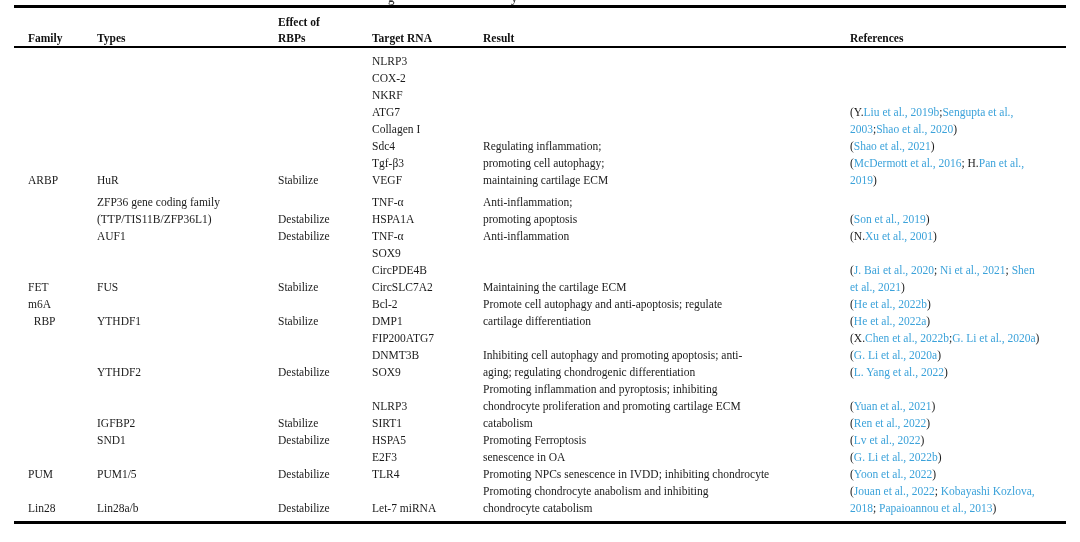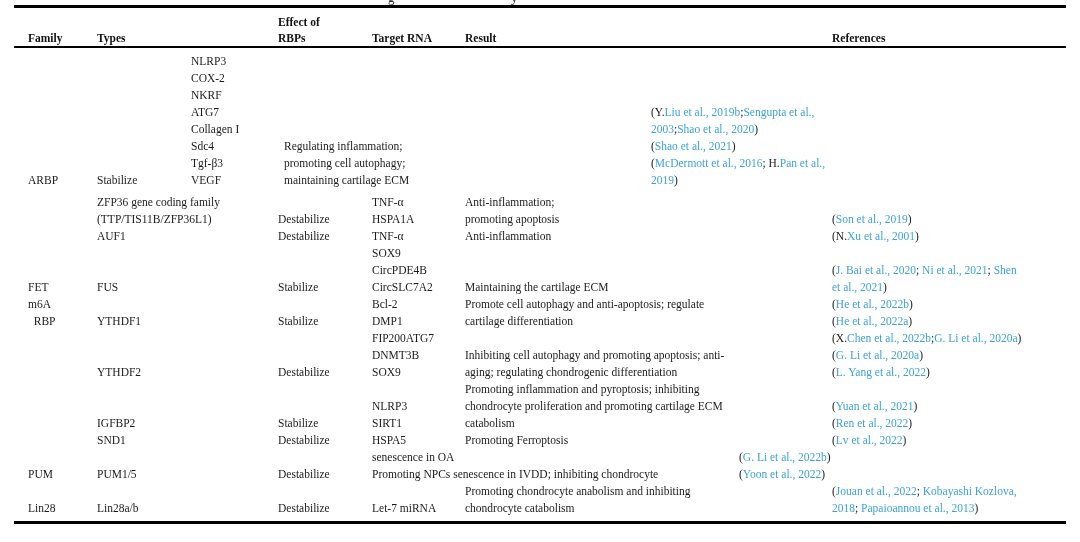--- a/index.html
+++ b/index.html
@@ -18,21 +18,21 @@
   .tbl{position:absolute;left:14px;top:5px;width:1052px;border-top:3px solid #000;}
   .thead{display:flex;align-items:flex-end;padding:6px 0 0 0;border-bottom:2px solid #000;}
   .th{font-weight:700;font-size:11.5px;line-height:16px;white-space:pre-line;color:#111;}
   .tbody{padding:5px 0 4px 0;border-bottom:3px solid #000;}
   .row{display:flex;align-items:flex-end;}
   .cell{box-sizing:border-box;flex:0 0 auto;padding-right:6px;}
   .c1{width:83px;padding-left:14px;}
   .c2{width:181px;}
   .c3{width:94px;}
   .c4{width:93px;}
-  .c5{width:367px;}
+  .c5{width:367px;margin-left:18px;}
   .c6{width:234px;padding-right:0;}
   .ln{font-size:11.5px;line-height:17px;white-space:pre;}
   .c5 .ln,.c6 .ln{white-space:pre-wrap;}
   .lk{color:#3ba2da;cursor:pointer;}
   .dk{color:#1b1b1b;}
 </style>
 </head>
 <body>
 
 <div class="page">
@@ -50,20 +50,23 @@
 RBPs</div>
       <div class="cell c4 th">Target RNA</div>
       <div class="cell c5 th">Result</div>
       <div class="cell c6 th">References</div>
     </div>
     <div class="tbody" id="tbody">
         <div class="row" style="padding-bottom: 5px;">
           <div class="cell c1">
             <div class="ln">ARBP</div>
           </div>
+          <div class="cell c2">
+            <div class="ln">HuR</div>
+          </div>
           <div class="cell c3">
             <div class="ln">Stabilize</div>
           </div>
           <div class="cell c4">
             <div class="ln">NLRP3</div>
             <div class="ln">COX-2</div>
             <div class="ln">NKRF</div>
             <div class="ln">ATG7</div>
             <div class="ln">Collagen I</div>
             <div class="ln">Sdc4</div>
@@ -235,20 +238,24 @@
         <div class="row">
           <div class="cell c1">
             <div class="ln">PUM</div>
           </div>
           <div class="cell c2">
             <div class="ln">PUM1/5</div>
           </div>
           <div class="cell c3">
             <div class="ln">Destabilize</div>
           </div>
+          <div class="cell c4">
+            <div class="ln">E2F3</div>
+            <div class="ln">TLR4</div>
+          </div>
           <div class="cell c5">
             <div class="ln">senescence in OA</div>
             <div class="ln">Promoting NPCs senescence in IVDD; inhibiting chondrocyte</div>
           </div>
           <div class="cell c6">
             <div class="ln"><span class="dk">(</span><span class="lk">G. Li et al., 2022b</span><span class="dk">)</span></div>
             <div class="ln"><span class="dk">(</span><span class="lk">Yoon et al., 2022</span><span class="dk">)</span></div>
           </div>
         </div>
         <div class="row">

